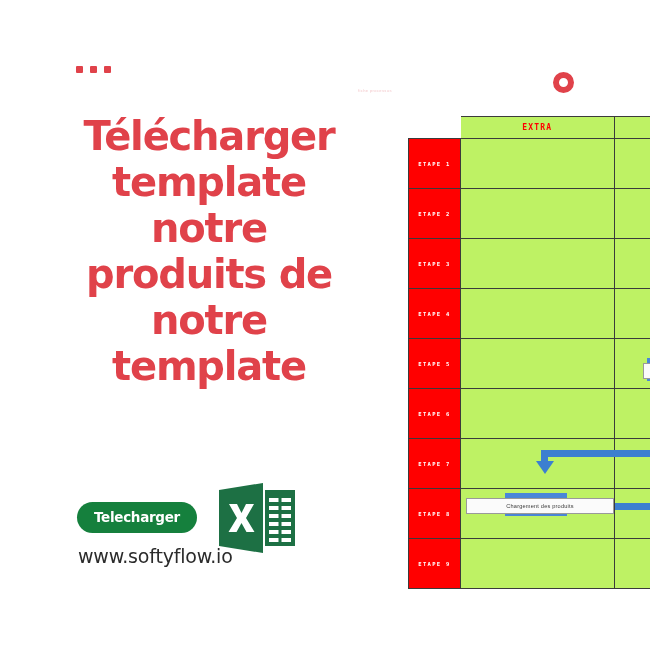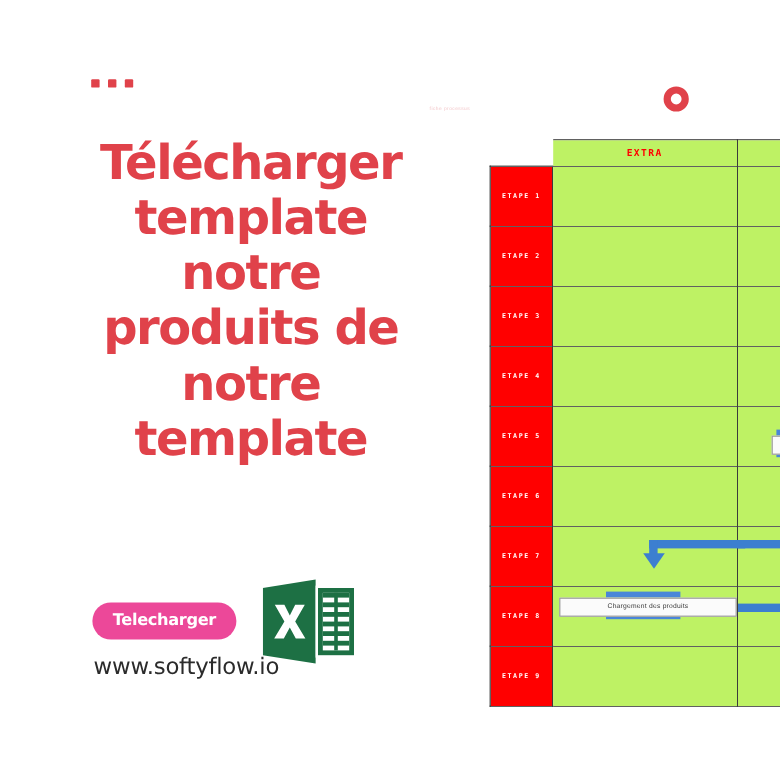--- a/index.html
+++ b/index.html
@@ -52,21 +52,21 @@
     line-height: 46px;
     letter-spacing: -1.2px;
     text-align: center;
   }
   .headline .hl-line { display: block; white-space: nowrap; }
 
   .cta-button {
     position: absolute;
     left: 77px; top: 502px;
     padding: 7px 17px 8px 17px;
-    background: #ec4899;
+    background: #15803d;
     color: #ffffff;
     border: none;
     border-radius: 16px;
     font-family: "DejaVu Sans", sans-serif;
     font-weight: bold;
     font-size: 13.5px;
     letter-spacing: -0.3px;
     cursor: pointer;
   }
 

